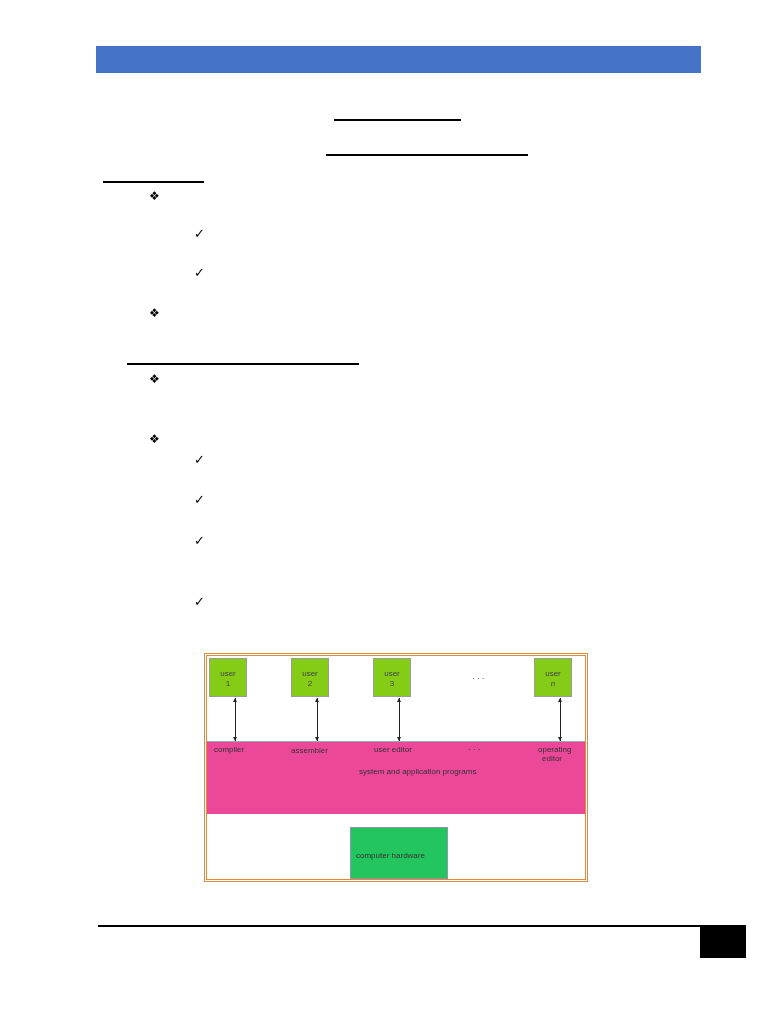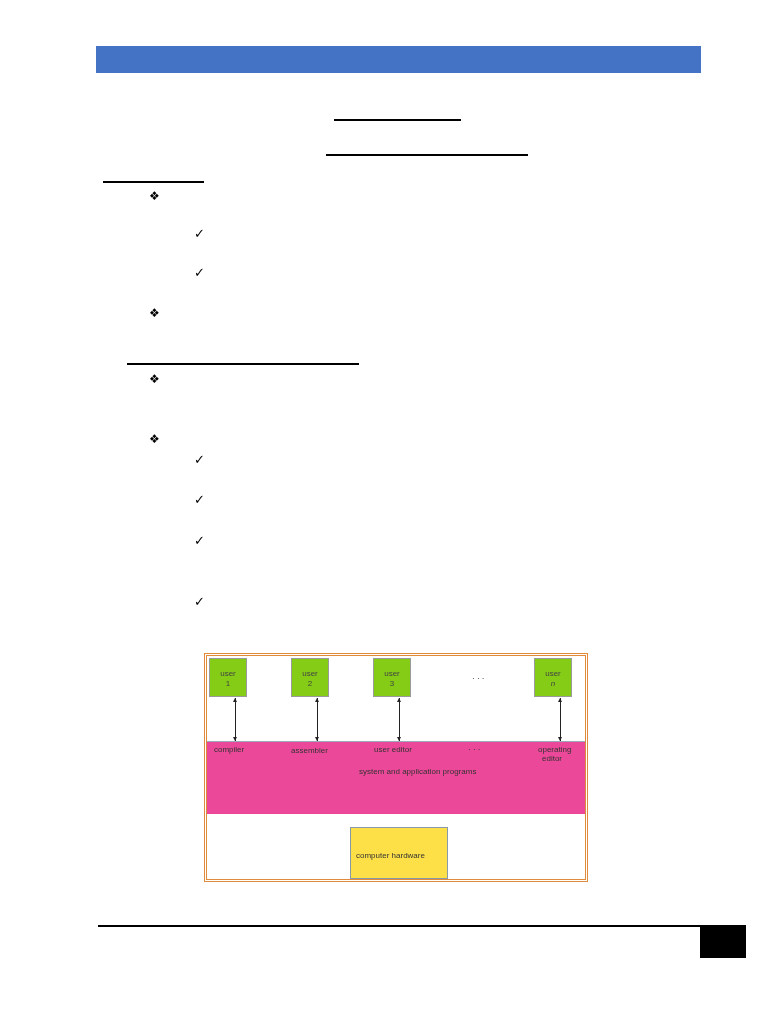--- a/index.html
+++ b/index.html
@@ -13,21 +13,21 @@
   .diagram { left:204px; top:653px; width:384px; height:229px; border:3px double #e08a3c; box-sizing:border-box; background:#fff; }
   .d-inner { position:absolute; left:0; top:0; right:0; bottom:0; }
   .userbox { position:absolute; top:2px; width:38px; height:39px; background:#84cc16; border:1px solid #9a9a9a; box-sizing:border-box; font-size:8px; color:#444; text-align:center; line-height:10px; padding-top:10px; }
   .arrow { position:absolute; width:1px; background:#222; top:42px; height:43px; }
   .arrow:before, .arrow:after { content:""; position:absolute; left:-2px; border-left:2.5px solid transparent; border-right:2.5px solid transparent; }
   .arrow:before { top:0; border-bottom:4px solid #222; }
   .arrow:after { bottom:0; border-top:4px solid #222; }
   .sysapp { position:absolute; left:0; top:85px; width:378px; height:73px; background:#ec4899; border-top:1px solid #9ab; box-sizing:border-box; }
   .lbl { position:absolute; font-size:8px; color:#333; white-space:nowrap; }
   .os { position:absolute; left:75px; top:133px; width:234px; height:57px; background:#c6e5f7; border:1px solid #8899aa; box-sizing:border-box; }
-  .hw { position:absolute; left:143px; top:171px; width:98px; height:52px; background:#fde047; border:1px solid #8899aa; box-sizing:border-box; }
+  .hw { position:absolute; left:143px; top:171px; width:98px; height:52px; background:#22c55e; border:1px solid #8899aa; box-sizing:border-box; }
   .footer-line { left:98px; top:925px; width:603px; height:2px; background:#000; }
   .page-box { left:700px; top:925px; width:46px; height:33px; background:#000; }
 </style>
 </head>
 <body>
 
 <div class="abs header-bar"></div>
 
 <div class="uline" style="left:334px; top:119px; width:127px;"></div>
 <div class="uline" style="left:326px; top:154px; width:202px;"></div>

